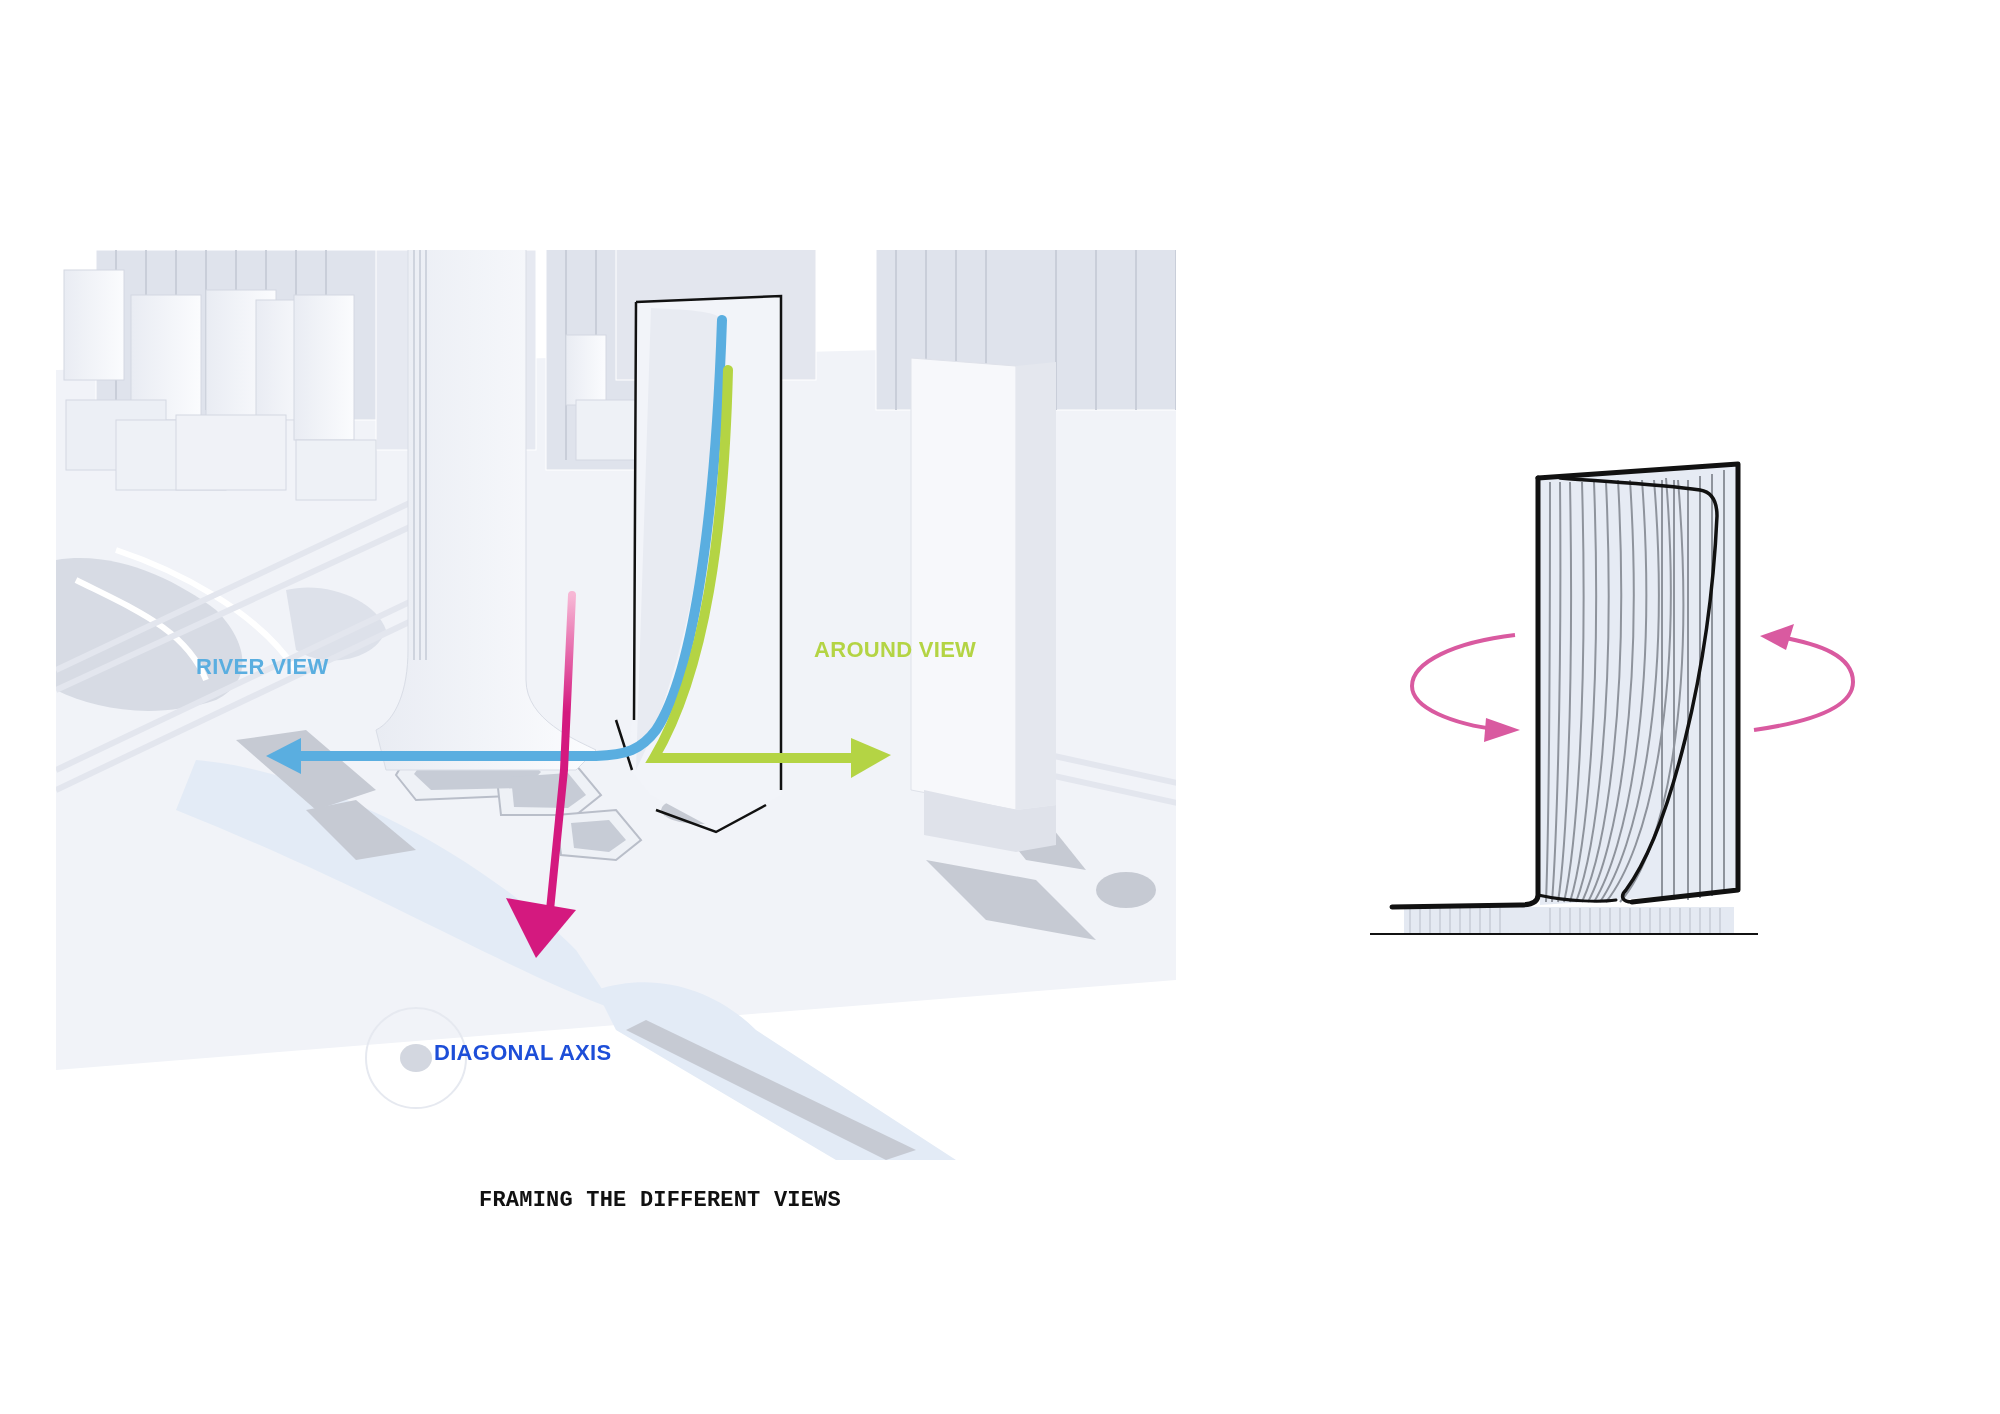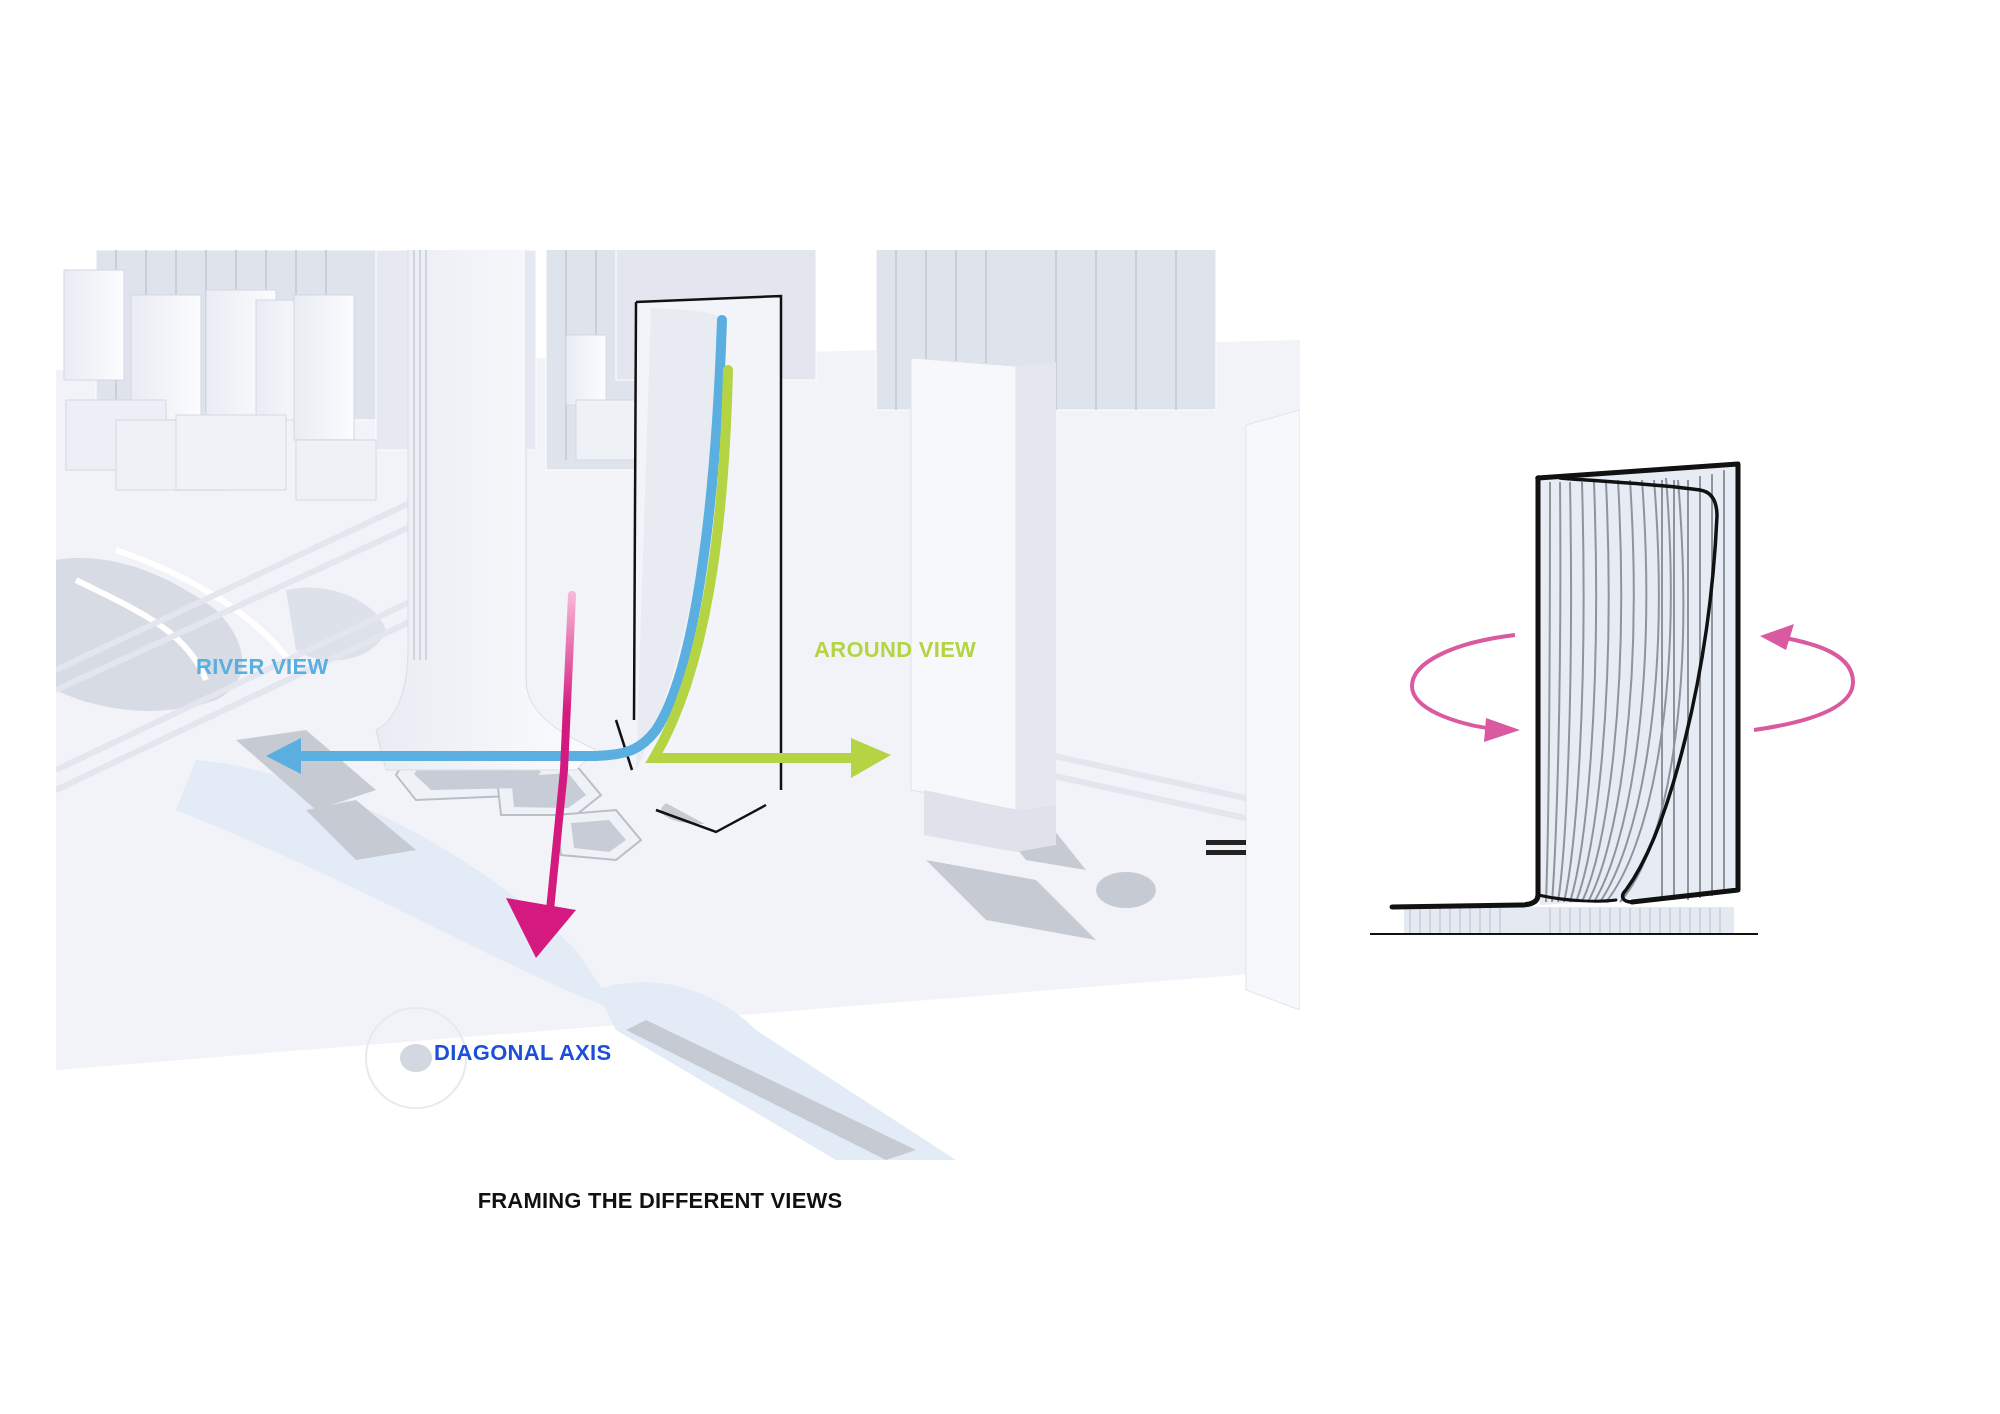--- a/index.html
+++ b/index.html
@@ -1,21 +1,21 @@
 <!DOCTYPE html>
 <html><head>
 <meta charset="utf-8">
 <style>
   html, body { margin: 0; padding: 0; background: #ffffff; }
   body { width: 2000px; height: 1414px; position: relative; overflow: hidden; font-family: "Liberation Sans", sans-serif; }
   .panel { position: absolute; }
-  #render-panel { left: 56px; top: 250px; width: 1244px; height: 910px; overflow: hidden; }
+  #render-panel { left: 56px; top: 250px; width: 1120px; height: 910px; overflow: hidden; }
   #facade-panel { left: 1370px; top: 450px; width: 560px; height: 520px; }
   .caption { position: absolute; font-family: "Liberation Sans", sans-serif; font-weight: 700; color: #111111; text-align: center; letter-spacing: 0.2px; }
-  #caption-left { left: 400px; top: 1188px; width: 520px; font-size: 22px; }
+  #caption-left { left: 400px; top: 1188px; width: 520px; font-size: 22px; font-family: Liberation Mono, monospace; }
   #caption-right { left: 1360px; top: 1188px; width: 540px; font-size: 22px; line-height: 26px; }
   .view-label { position: absolute; font-family: "Liberation Sans", sans-serif; font-weight: 700; font-size: 22px; letter-spacing: 0.3px; white-space: nowrap; }
   svg { display: block; }
 </style>
 </head>
 <body>
 
 <div class="panel" id="render-panel">
   <svg width="1244" height="910" viewBox="0 0 1244 910">
     <defs>

